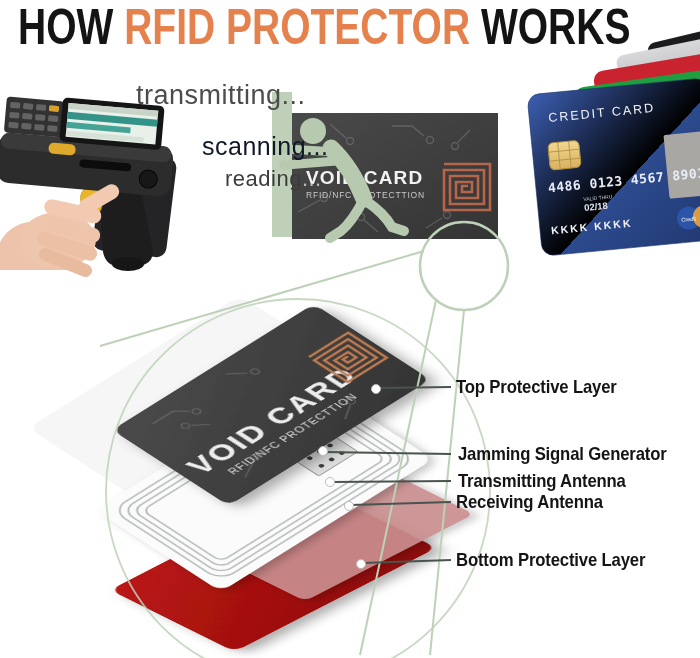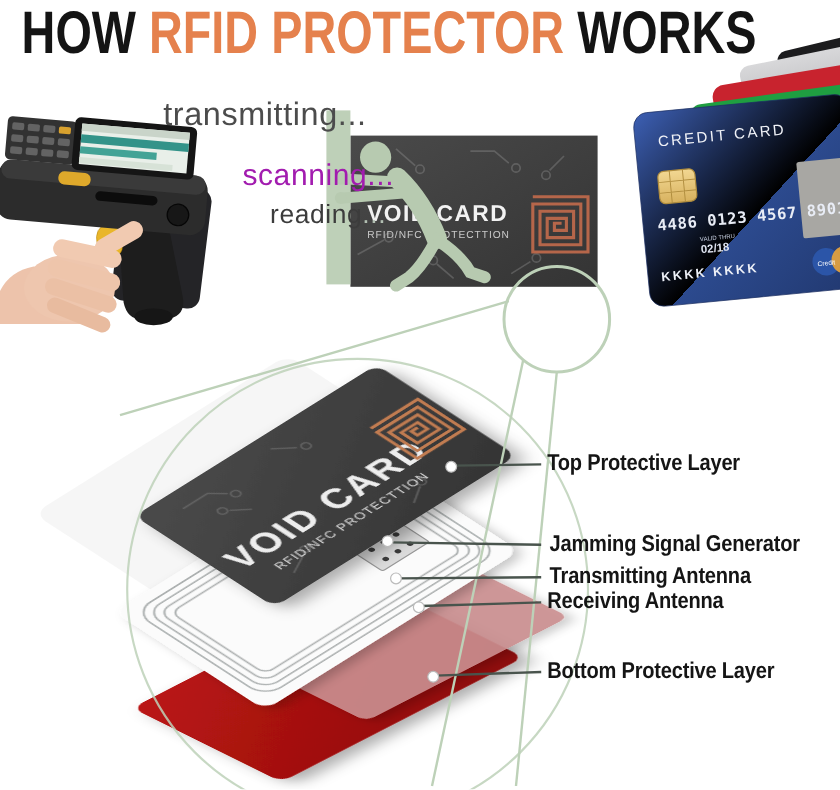--- a/index.html
+++ b/index.html
@@ -5,21 +5,21 @@
   html,body{margin:0;padding:0;background:#fff;}
   .stage{position:relative;width:700px;height:658px;background:#ffffff;overflow:hidden;
          font-family:"Liberation Sans",sans-serif;}
   svg{position:absolute;left:0;top:0;}
   .title{position:absolute;left:18px;top:1px;font-size:50px;line-height:52px;font-weight:800;
          color:#141414;letter-spacing:0px;white-space:nowrap;transform:scaleX(.78);
          transform-origin:left top;}
   .title .hl{color:#e5814d;}
   .status{position:absolute;white-space:nowrap;letter-spacing:.5px;margin-left:44px;}
   .st-transmitting{left:92px;top:80px;font-size:27px;color:#4c4c4c;}
-  .st-scanning{left:158px;top:132px;font-size:25px;color:#a21caf;}
+  .st-scanning{left:158px;top:132px;font-size:25px;color:#0f172a;}
   .st-reading{left:181px;top:166px;font-size:22px;color:#3c3c3c;}
   .st-reading .dots{color:#b2bfb2;}
   .callout{position:absolute;font-size:19px;font-weight:700;color:#151515;letter-spacing:-.2px;
            white-space:nowrap;transform:scaleX(.88);transform-origin:left top;line-height:20px;}
   .co-top{left:456px;top:377px;}
   .co-jam{left:458px;top:444px;}
   .co-tx{left:458px;top:471px;}
   .co-rx{left:456px;top:492px;}
   .co-bottom{left:456px;top:550px;}
 </style>

